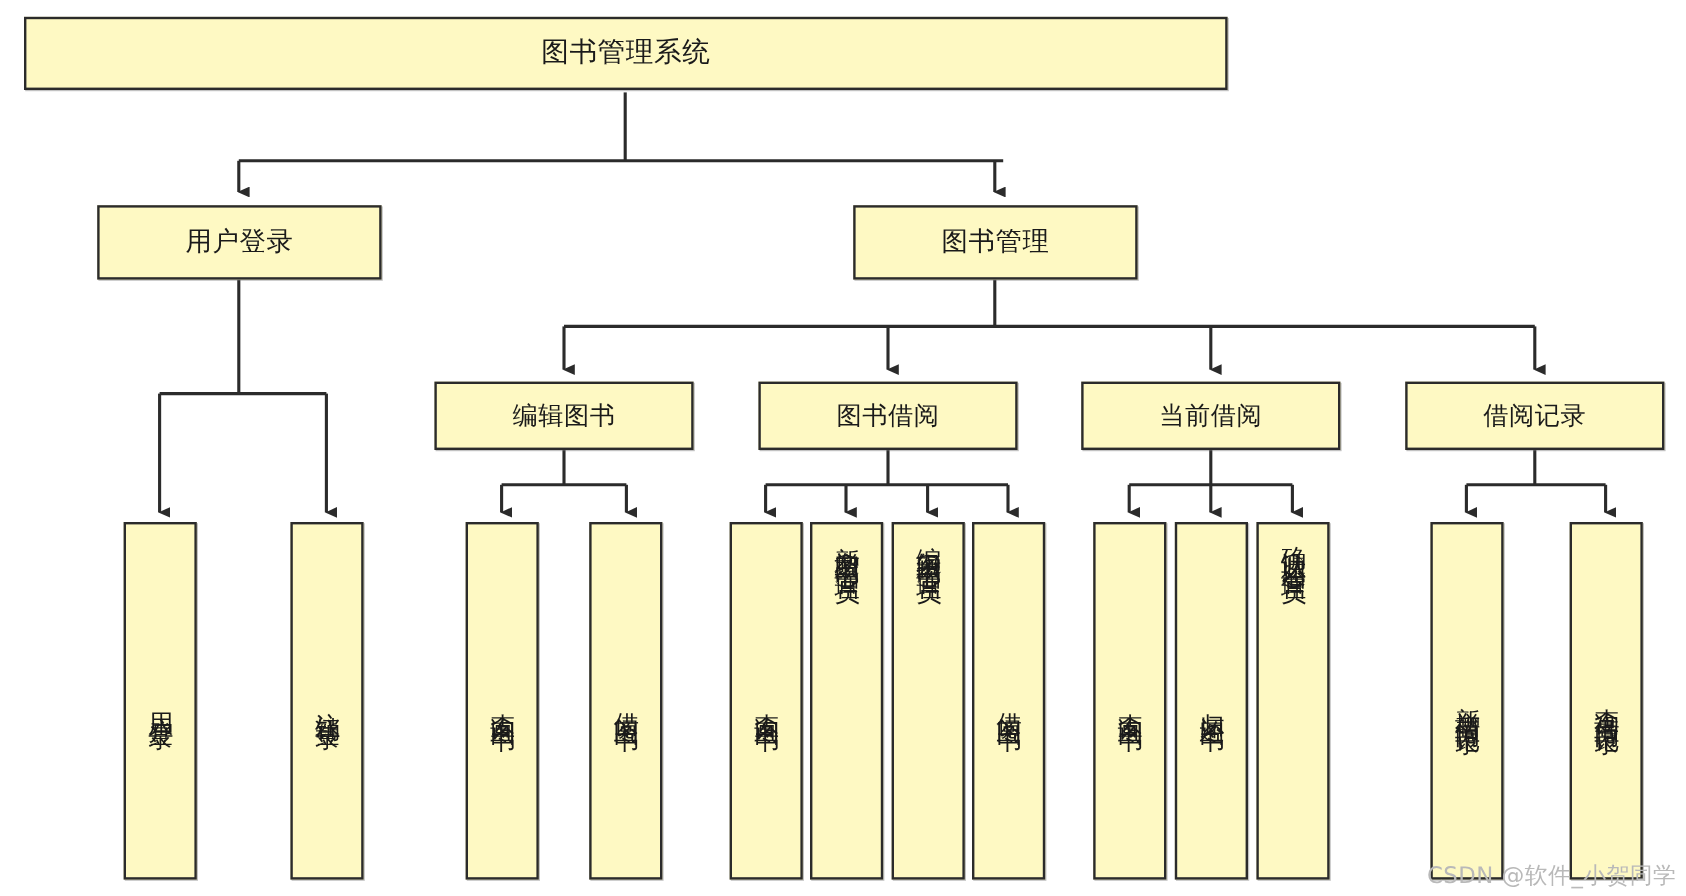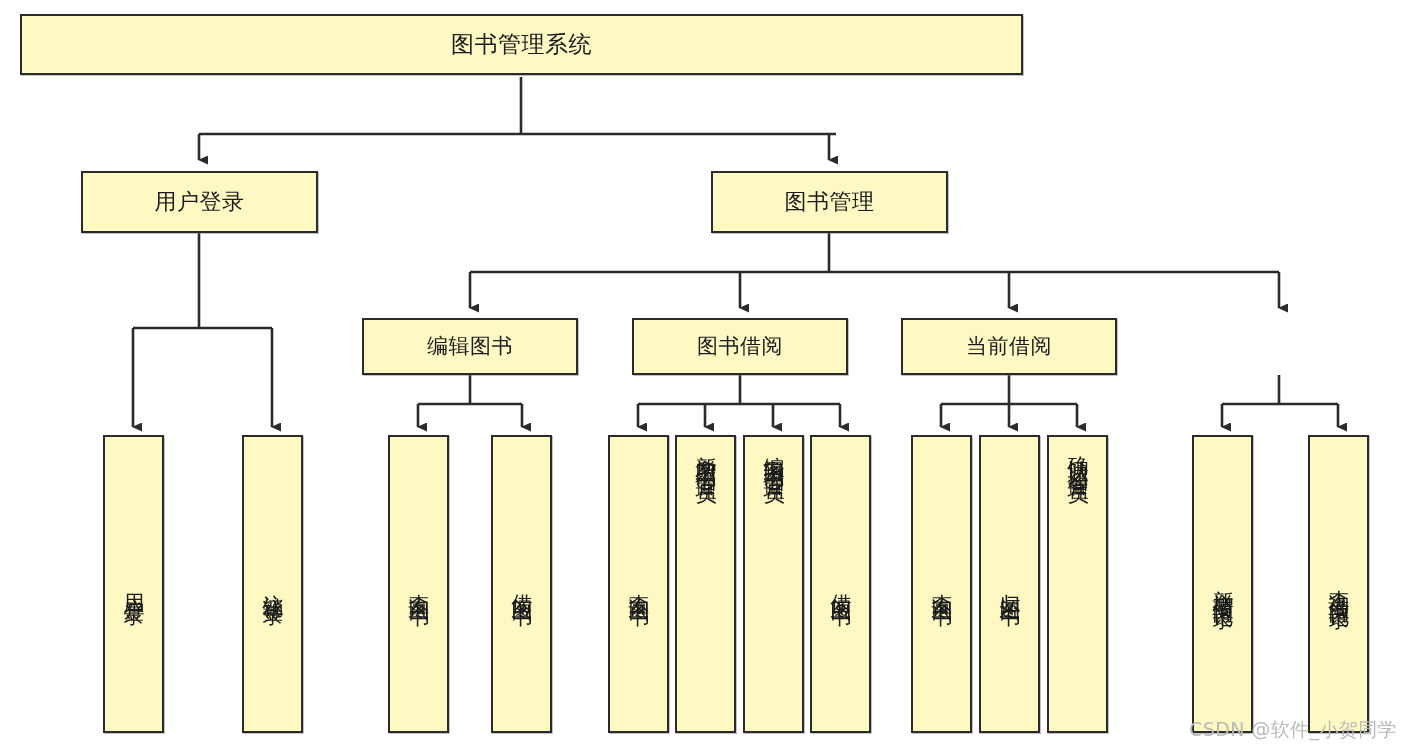--- a/index.html
+++ b/index.html
@@ -143,20 +143,23 @@
   </div>
 
   <div class="node lvl3" style="left:632px; top:318px; width:216px; height:57px;">
     <span class="lbl">图书借阅</span>
   </div>
 
   <div class="node lvl3" style="left:901px; top:318px; width:216px; height:57px;">
     <span class="lbl">当前借阅</span>
   </div>
 
+  <div class="node lvl3" style="left:1171px; top:318px; width:216px; height:57px;">
+    <span class="lbl">借阅记录</span>
+  </div>
 
   <div class="node leaf center" style="left:103px; top:435px; width:61px; height:298px;">
     <span class="lbl">用户登录</span>
   </div>
 
   <div class="node leaf center" style="left:242px; top:435px; width:61px; height:298px;">
     <span class="lbl">注销登录</span>
   </div>
 
   <div class="node leaf center" style="left:388px; top:435px; width:61px; height:298px;">

